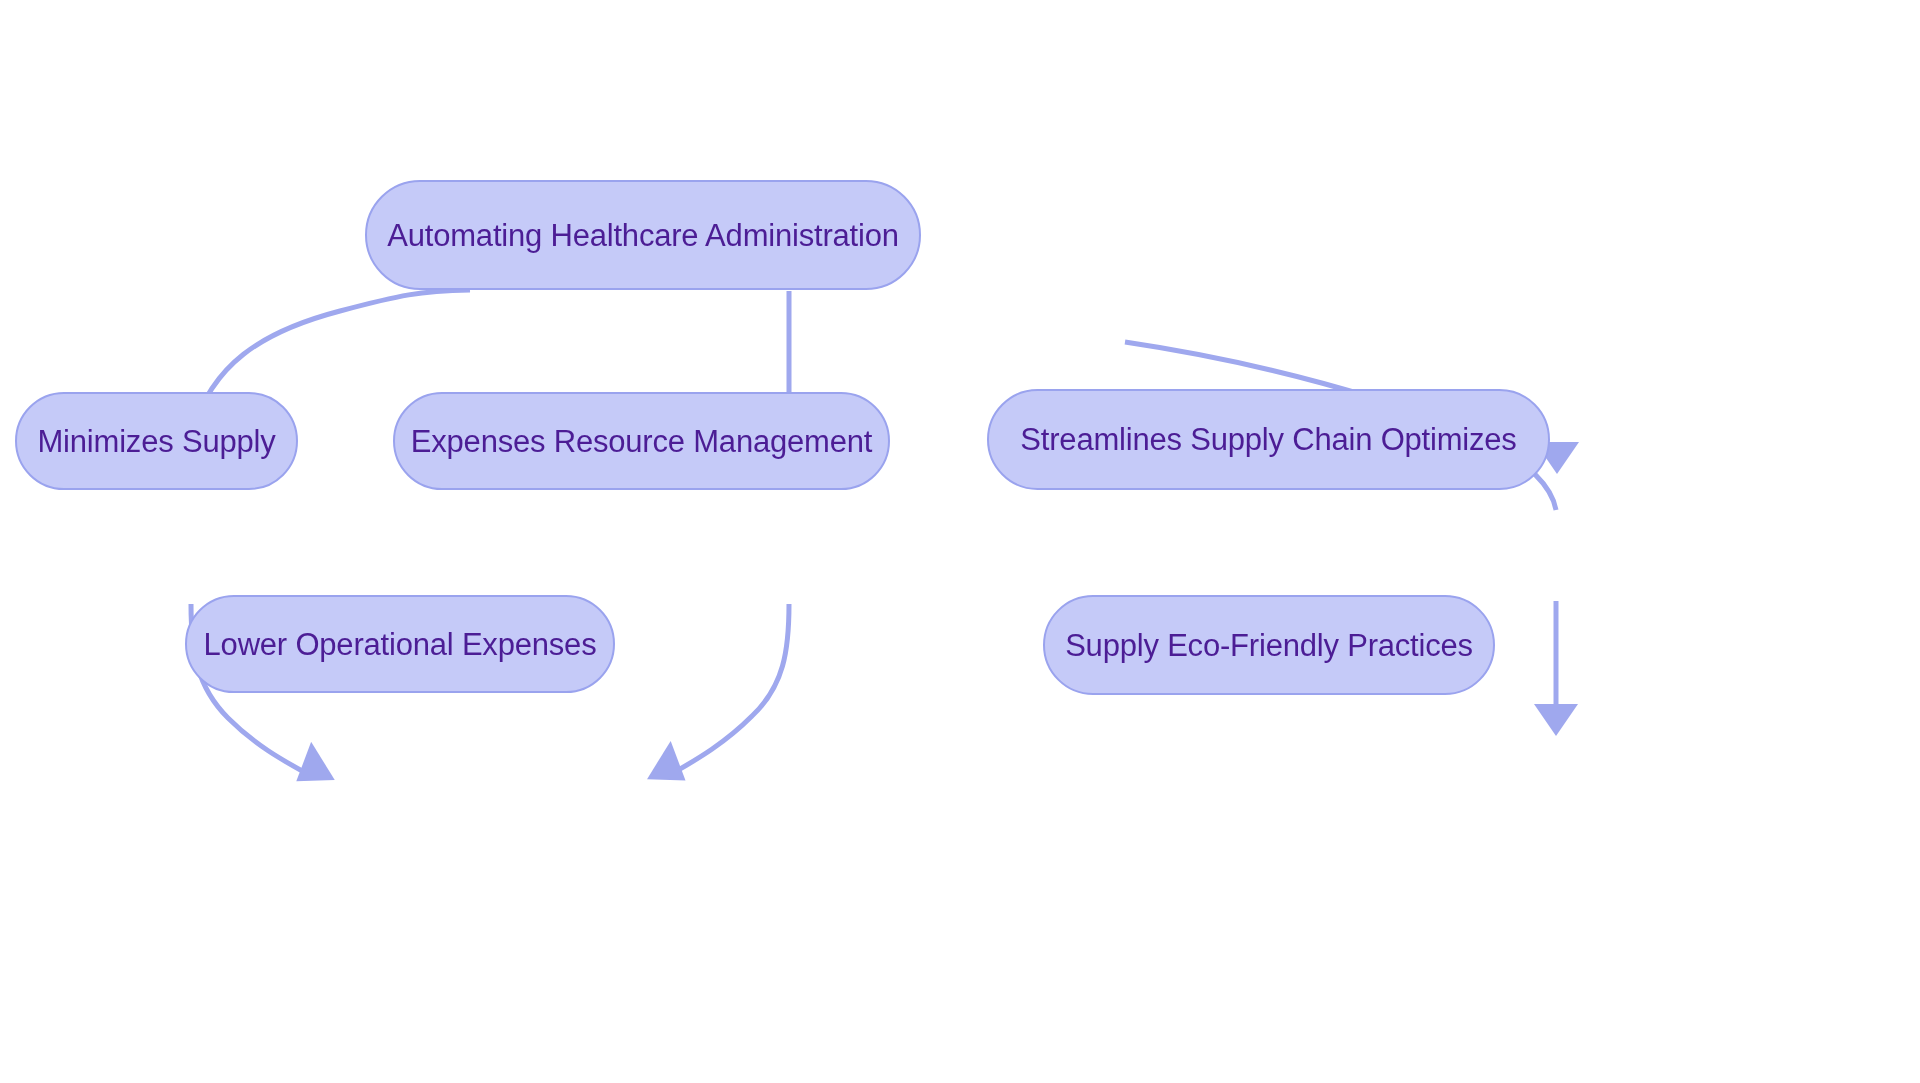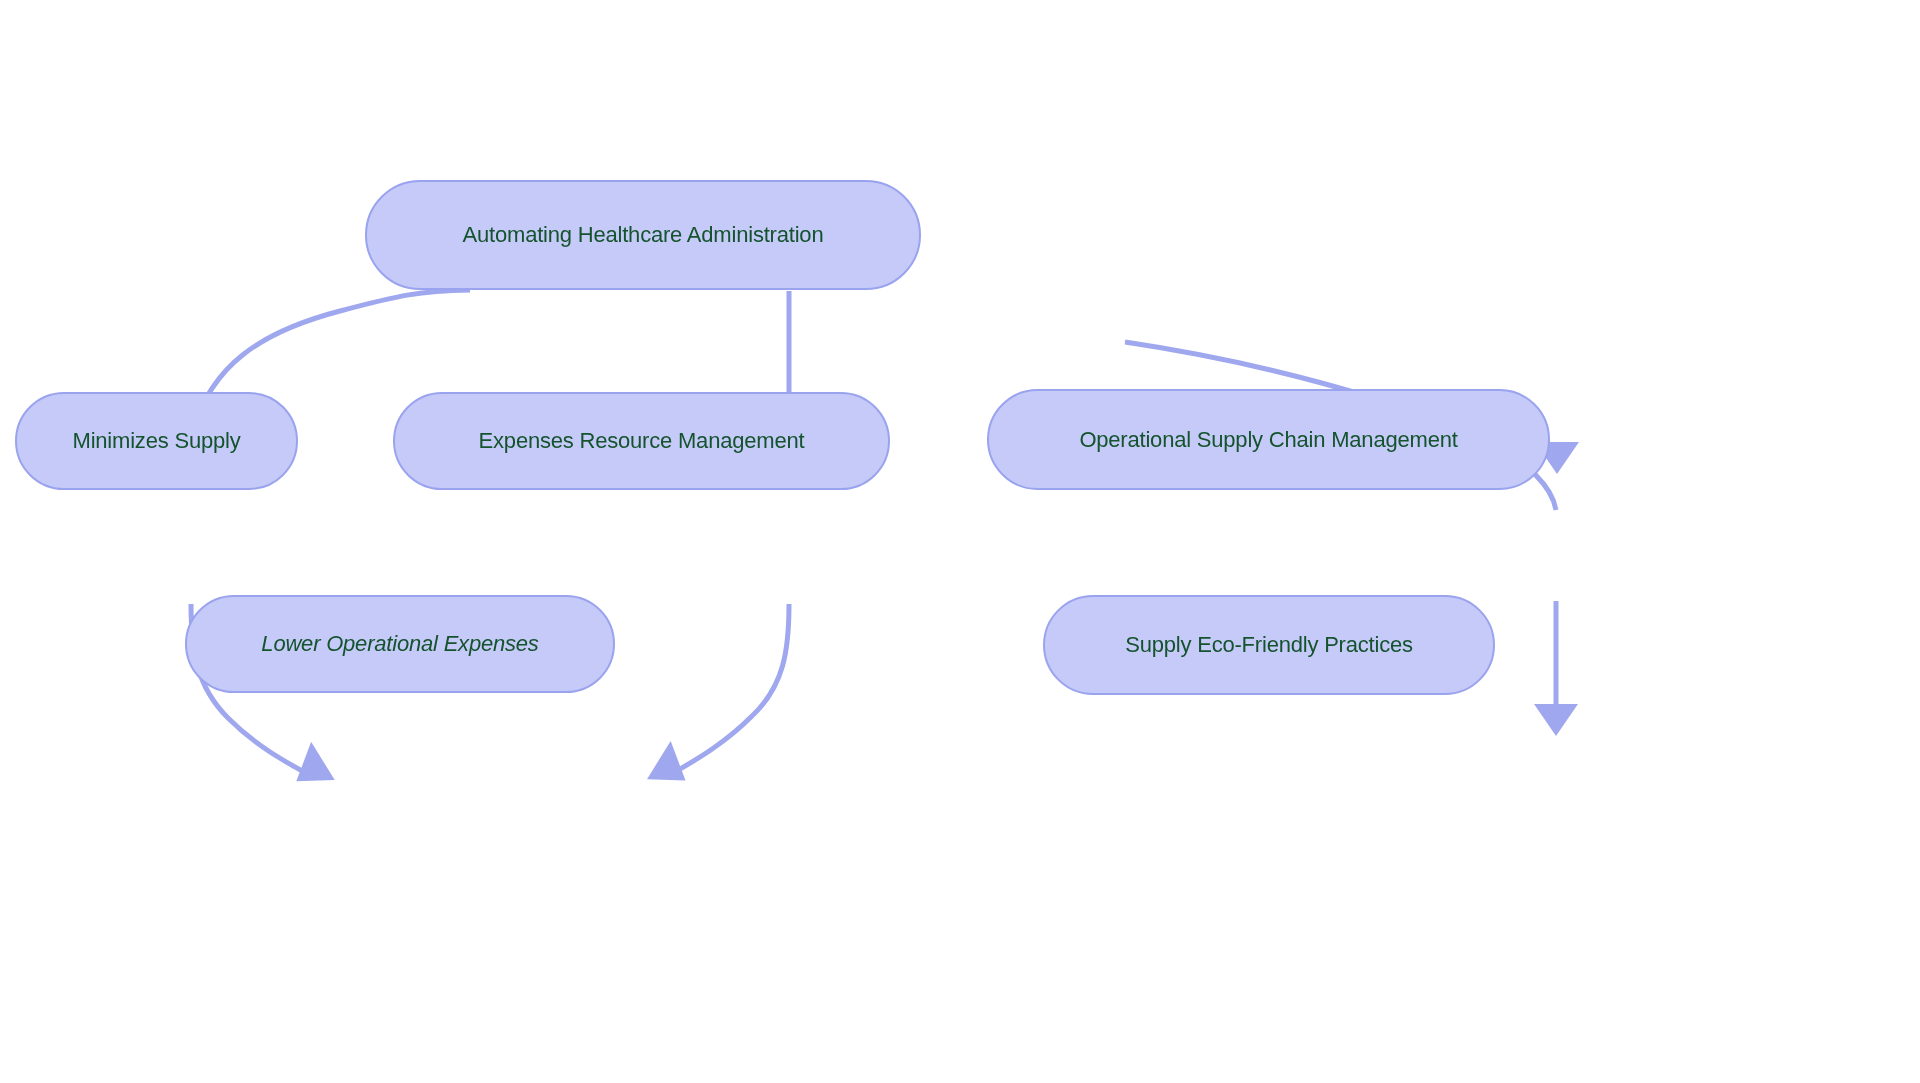--- a/index.html
+++ b/index.html
@@ -33,24 +33,24 @@
     display: flex;
     align-items: center;
     justify-content: center;
     background: #c5caf8;
     border: 2px solid #9aa3ee;
     border-radius: 999px;
     color: #2b30d0;
     white-space: nowrap;
   }
   .node-label {
-    font-size: 22px;
+    font-size: 31px;
     font-weight: 400;
     letter-spacing: -0.2px;
-    color: #14532d;
+    color: #4c1d95;
     line-height: 1;
   }
   .edge-path {
     fill: none;
     stroke: #9fa8ee;
     stroke-width: 5;
     stroke-linecap: butt;
     stroke-linejoin: round;
   }
   .edge-arrow {
@@ -103,24 +103,24 @@
 
   <div class="node" style="left:15px; top:392px; width:283px; height:98px;">
     <span class="node-label">Minimizes Supply</span>
   </div>
 
   <div class="node" style="left:393px; top:392px; width:497px; height:98px;">
     <span class="node-label">Expenses Resource Management</span>
   </div>
 
   <div class="node" style="left:987px; top:389px; width:563px; height:101px;">
-    <span class="node-label">Operational Supply Chain Management</span>
+    <span class="node-label">Streamlines Supply Chain Optimizes</span>
   </div>
 
-  <div class="node" style="left:185px; top:595px; width:430px; height:98px;font-style:italic;">
+  <div class="node" style="left:185px; top:595px; width:430px; height:98px;">
     <span class="node-label">Lower Operational Expenses</span>
   </div>
 
   <div class="node" style="left:1043px; top:595px; width:452px; height:100px;">
     <span class="node-label">Supply Eco-Friendly Practices</span>
   </div>
 
 </div>
 
 </body></html>

